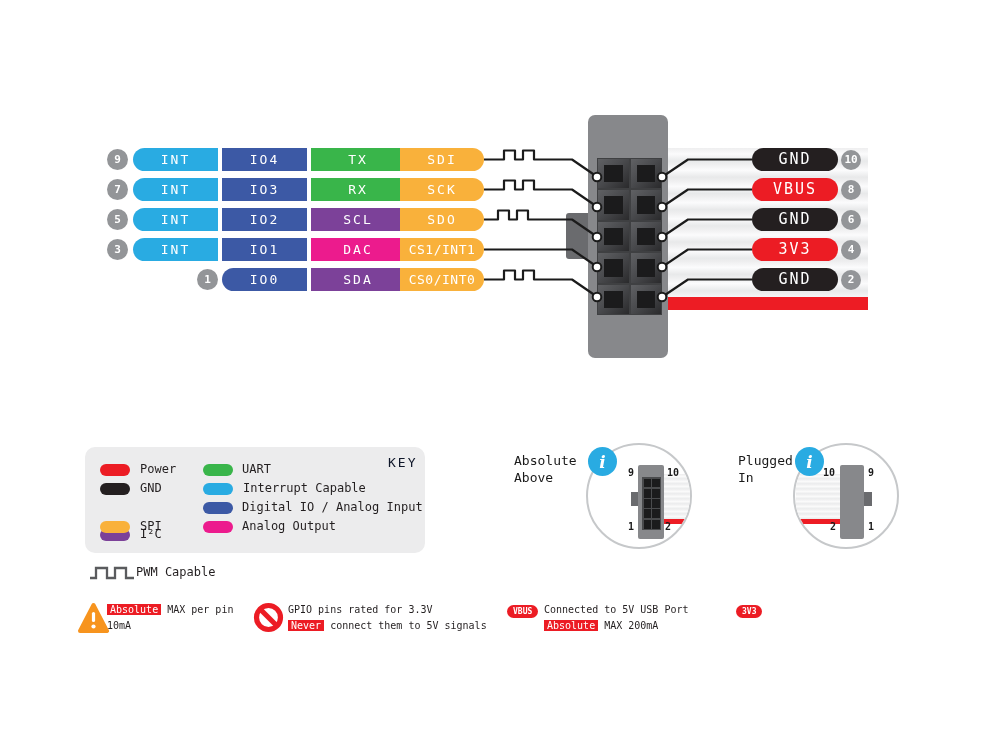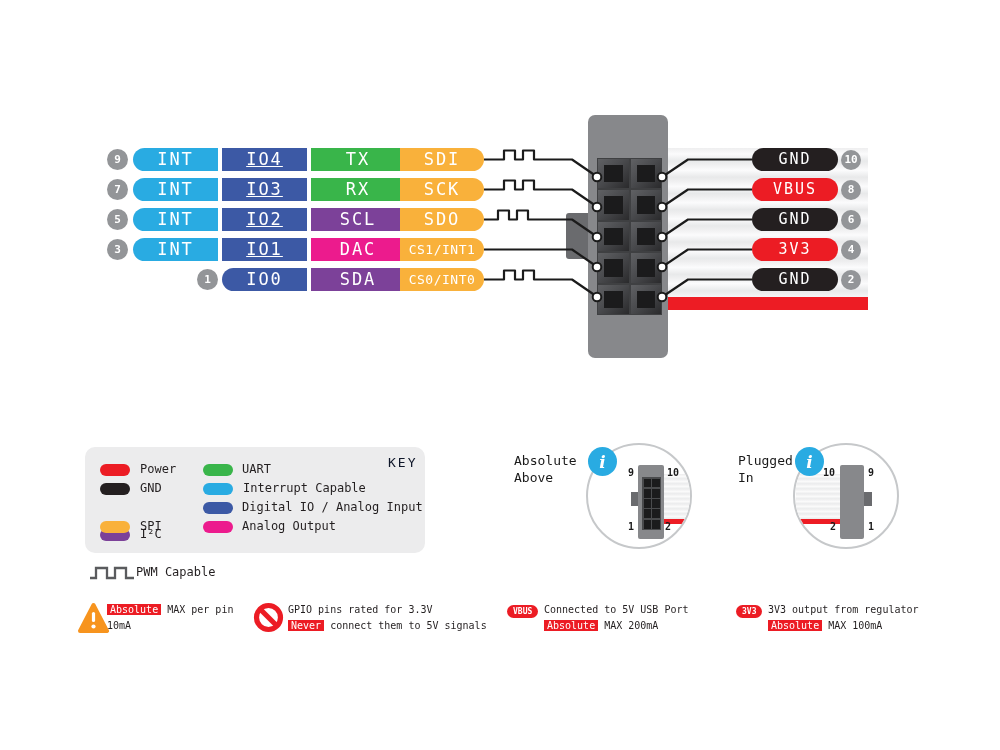--- a/index.html
+++ b/index.html
@@ -5,24 +5,24 @@
   html,body{margin:0;padding:0;background:#fff;}
   #page{position:relative;width:1000px;height:750px;background:#fff;overflow:hidden;
         font-family:"DejaVu Sans Mono",monospace;color:#231f20;}
   .abs{position:absolute;}
 
   
   .lrow,.rrow{position:absolute;left:0;width:1000px;height:23px;}
   .pincirc{position:absolute;top:1px;width:21px;height:21px;border-radius:50%;
            background:#939598;color:#fff;font-size:11px;font-weight:bold;
            text-align:center;line-height:21px;}
-  .pill{position:absolute;top:0;height:23px;color:#fff;font-size:17px;letter-spacing:2px;
+  .pill{position:absolute;top:0;height:23px;color:#fff;font-size:13px;letter-spacing:2px;
         text-align:center;line-height:23px;}
   .c1{left:133px;width:85px;border-radius:11.5px 0 0 11.5px;}
-  .c2{left:222px;width:85px;text-decoration:underline;}
+  .c2{left:222px;width:85px;}
   .c2r{left:222px;width:85px;border-radius:11.5px 0 0 11.5px;}
   .c3{left:311px;width:94px;}
   .c4{left:400px;width:84px;border-radius:0 11.5px 11.5px 0;}
   .sm{font-size:13px;letter-spacing:0.5px;}
   .rpill{position:absolute;left:752px;top:0;width:86px;height:23px;border-radius:11.5px;
          color:#fff;font-size:15px;letter-spacing:2px;text-align:center;line-height:23px;}
   .rnum{left:841px;top:2px;width:20px;height:20px;line-height:20px;}
 
   .t-interrupt{background:#29ABE2;}
   .t-digital{background:#3C59A5;}
@@ -285,18 +285,14 @@
     <div><span class="rbadge">Never</span><span> connect them to 5V signals</span></div>
   </div>
 
   <span class="minipill" style="left:507px;top:605px">VBUS</span>
   <div class="note" style="left:544px;top:602px">
     <div>Connected to 5V USB Port</div>
     <div><span class="rbadge">Absolute</span><span> MAX 200mA</span></div>
   </div>
 
   <span class="minipill" style="left:736px;top:605px">3V3</span>
-  <div class="note" style="left:768px;top:602px">
-    <div>3V3 output from regulator</div>
-    <div><span class="rbadge">Absolute</span><span> MAX 100mA</span></div>
-  </div>
 
 </div>
 
 </body></html>

